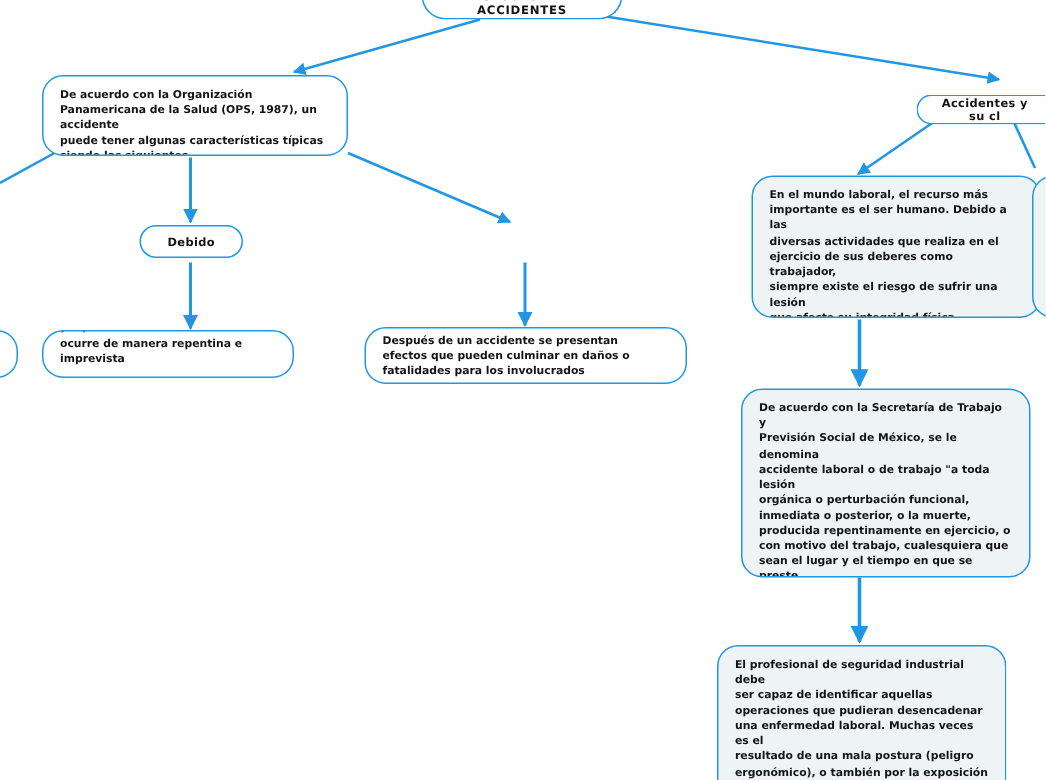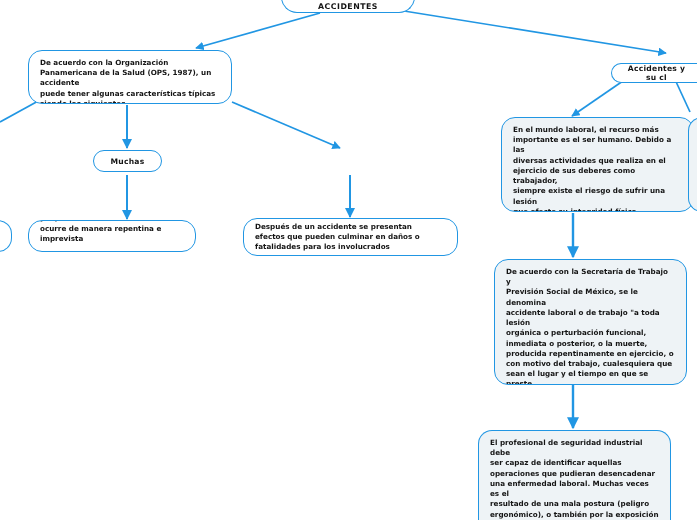--- a/index.html
+++ b/index.html
@@ -140,21 +140,21 @@
   <div class="textbox" style="left:28px; top:50px; width:204px; height:54px;"><span>De acuerdo con la Organización
 Panamericana de la Salud (OPS, 1987), un accidente
 puede tener algunas características típicas
 siendo las siguientes</span></div>
 
   <div class="node pill clipped-right" style="left:611px; top:51px; width:86px; height:20px; justify-content:flex-start; padding-left:14px;margin-top:12px;">
     <span>Accidentes y su cl</span>
   </div>
 
   <div class="node pill" style="left:93px; top:150px; width:69px; height:22px;">
-    <span>Muchas</span>
+    <span>Debido</span>
   </div>
 
 
   <div class="textbox" style="left:28px; top:220px; width:168px; height:32px; display:flex; align-items:flex-end;"><span>El tiempo es un factor distintivo, ya que
 ocurre de manera repentina e imprevista</span></div>
 
   <div class="textbox" style="left:243px; top:218px; width:215px; height:38px; display:flex; align-items:center;"><span>Después de un accidente se presentan
 efectos que pueden culminar en daños o
 fatalidades para los involucrados</span></div>
 

